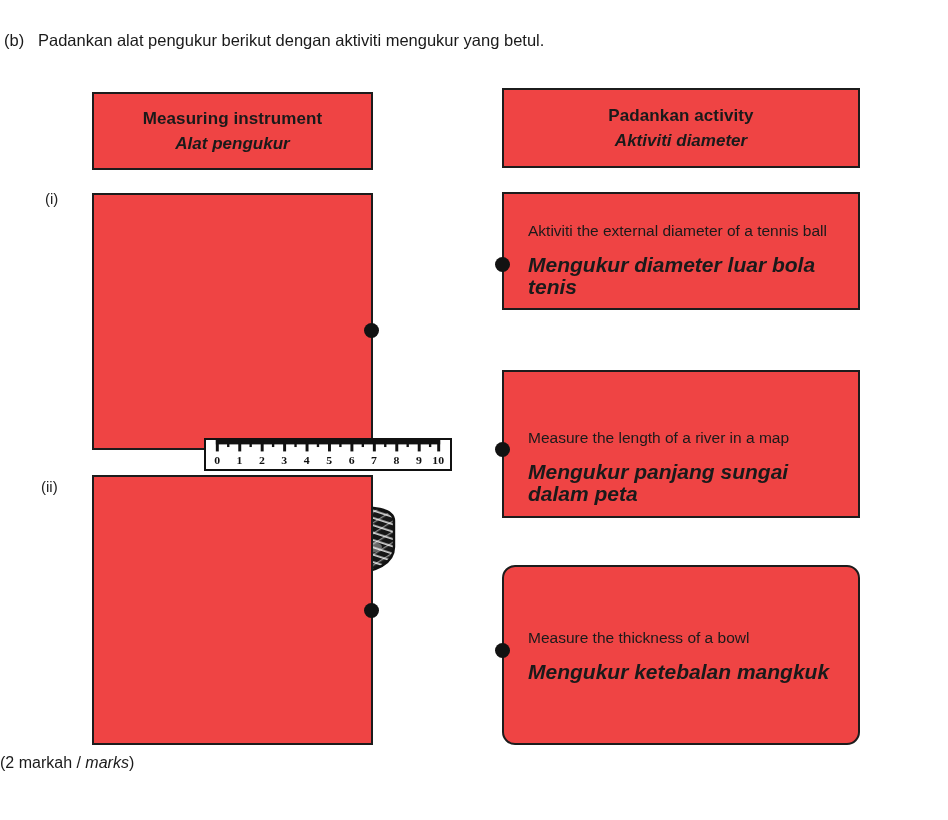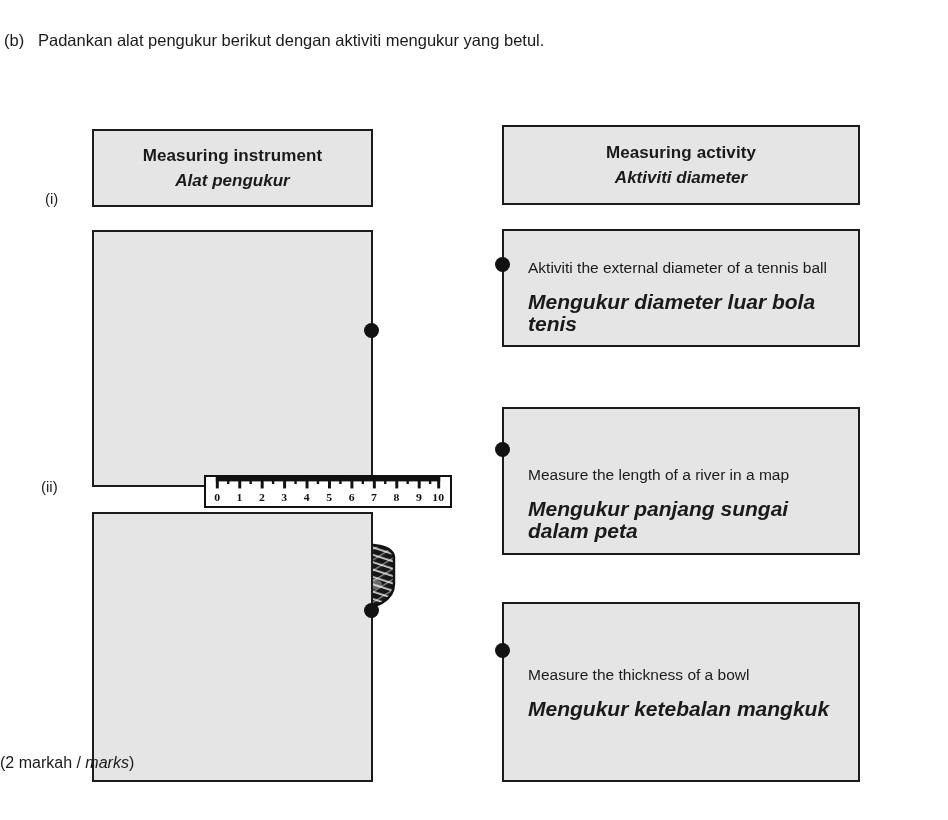--- a/index.html
+++ b/index.html
@@ -16,41 +16,41 @@
 
   
   #stem{position:absolute;left:4px;top:28px;width:900px;}
   .stem-row{display:flex;align-items:flex-start;}
   .stem-label{width:34px;flex:none;font-size:16.5px;line-height:24px;}
   .stem-text{font-size:16.5px;line-height:24px;}
   .stem-text.malay{font-style:italic;font-size:16px;line-height:24px;}
   #stem-line2{margin-left:40px;margin-top:3px;}
 
   
-  .box{position:absolute;border:2px solid #1c1c1c;background:#e5e5e5;box-sizing:border-box;margin-top:37px;}
+  .box{position:absolute;border:2px solid #1c1c1c;background:#ef4444;box-sizing:border-box;}
   .hdr-box{display:flex;flex-direction:column;align-items:center;justify-content:center;}
   .hdr-en{font-weight:bold;font-size:17px;letter-spacing:.1px;line-height:22px;}
   .hdr-ms{font-weight:bold;font-style:italic;font-size:17px;line-height:22px;margin-top:3px;}
 
   #hdr-left{left:92px;top:92px;width:281px;height:78px;}
   #hdr-right{left:502px;top:88px;width:358px;height:80px;}
 
   
   .roman{position:absolute;font-size:15px;color:#222;}
   #roman-i{left:45px;top:190px;}
   #roman-ii{left:41px;top:478px;}
 
   
   #instr-1{left:92px;top:193px;width:281px;height:257px;}
   #instr-2{left:92px;top:475px;width:281px;height:270px;}
 
   
   #act-1{left:502px;top:192px;width:358px;height:118px;}
   #act-2{left:502px;top:370px;width:358px;height:148px;}
-  #act-3{left:502px;top:565px;width:358px;height:180px;}
+  #act-3{left:502px;top:565px;width:358px;height:180px;border-radius:13px;}
 
   .act-inner{position:absolute;left:24px;right:16px;}
   .act-en{font-size:15.5px;line-height:22px;text-align:justify;text-align-last:left;}
   .act-ms{font-size:21px;line-height:22px;font-style:italic;font-weight:bold;margin-top:12px;}
   #act-1 .act-inner{top:26px;}
   #act-2 .act-inner{top:55px;}
   #act-3 .act-inner{top:60px;}
 
   
   .dot{position:absolute;width:15px;height:15px;border-radius:50%;background:#121212;}
@@ -86,21 +86,21 @@
       <div class="stem-text">Padankan alat pengukur berikut dengan aktiviti mengukur yang betul.</div>
     </div>
   </div>
 
   <div id="hdr-left" class="box hdr-box">
     <div class="hdr-en">Measuring instrument</div>
     <div class="hdr-ms">Alat pengukur</div>
   </div>
 
   <div id="hdr-right" class="box hdr-box">
-    <div class="hdr-en">Measuring activity</div>
+    <div class="hdr-en">Padankan activity</div>
     <div class="hdr-ms">Aktiviti diameter</div>
   </div>
 
   <div id="roman-i" class="roman">(i)</div>
   <div id="roman-ii" class="roman">(ii)</div>
 
   <div id="instr-1" class="box">
 
     <div id="ruler-1" class="ruler">
       <svg viewBox="0 0 248 33" preserveAspectRatio="none" aria-hidden="true">

